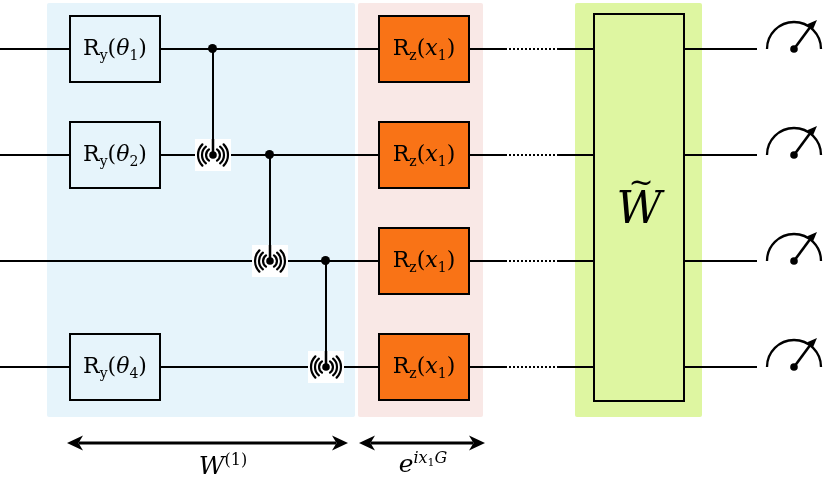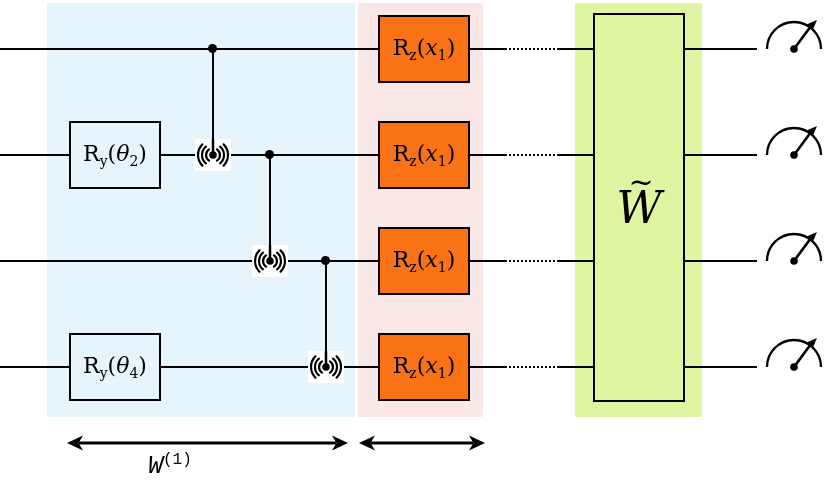--- a/index.html
+++ b/index.html
@@ -33,21 +33,21 @@
     border:2.5px solid #000;background:#def6a1;
     display:flex;align-items:center;justify-content:center;
   }
   .wletter{position:relative;font-size:44px;font-style:italic;line-height:1;}
   .wtilde{
     position:absolute;top:-19px;left:12px;font-size:30px;font-style:normal;
     line-height:1;letter-spacing:0;
   }
   .icon-svg{position:absolute;}
   
-  .anno{position:absolute;font-size:25px;white-space:nowrap;line-height:1;font-family:Liberation Mono, monospace;}
+  .anno{position:absolute;text-align:center;font-size:25px;white-space:nowrap;line-height:1;}
   .anno .sup{font-size:16px;vertical-align:9px;font-style:normal;}
   .anno .sup .it{font-style:italic;}
   .anno .supsub{font-size:11px;vertical-align:-3px;font-style:normal;}
 </style>
 </head>
 <body>
 
 <div class="stage">
 
   <div class="region blue"></div>
@@ -92,20 +92,23 @@
     <circle cx="22" cy="18" r="3.8" fill="#000"></circle>
   </svg>
   <svg class="icon-svg" style="left:304px;top:349px" width="44" height="36" viewBox="0 0 44 36">
     <rect x="4" y="2" width="36" height="32" fill="#ffffff"></rect>
     <path d="M22,2 L22,18" stroke="#000" stroke-width="2.5" fill="none"></path>
     <path d="M26,12.3 A7,7 0 0 1 26,23.7 M29.1,9.6 A11,11 0 0 1 29.1,26.4 M32.6,7.4 A15,15 0 0 1 32.6,28.6
              M18,12.3 A7,7 0 0 0 18,23.7 M14.9,9.6 A11,11 0 0 0 14.9,26.4 M11.4,7.4 A15,15 0 0 0 11.4,28.6" stroke="#000" stroke-width="2.2" fill="none" stroke-linecap="round"></path>
     <circle cx="22" cy="18" r="3.8" fill="#000"></circle>
   </svg>
 
+  <div class="gate blue" style="top:15px">
+    <span class="glabel"><span>R</span><span class="gsub">y</span><span>(</span><span class="it">θ</span><span class="gsub">1</span><span>)</span></span>
+  </div>
   <div class="gate blue" style="top:121px">
     <span class="glabel"><span>R</span><span class="gsub">y</span><span>(</span><span class="it">θ</span><span class="gsub">2</span><span>)</span></span>
   </div>
   <div class="gate blue" style="top:333px">
     <span class="glabel"><span>R</span><span class="gsub">y</span><span>(</span><span class="it">θ</span><span class="gsub">4</span><span>)</span></span>
   </div>
 
   <div class="gate pink" style="top:15px">
     <span class="glabel"><span>R</span><span class="gsub">z</span><span>(</span><span class="it">x</span><span class="gsub">1</span><span>)</span></span>
   </div>
@@ -155,14 +158,17 @@
   </svg>
   <svg class="icon-svg" style="left:358px;top:434px" width="128" height="18" viewBox="0 0 128 18">
     <path d="M13,9 L115,9" stroke="#000" stroke-width="3" fill="none"></path>
     <polygon points="1,9 17,1.5 12.5,9 17,16.5" fill="#000"></polygon>
     <polygon points="127,9 111,1.5 115.5,9 111,16.5" fill="#000"></polygon>
   </svg>
 
   <div class="anno" style="left:148px;top:452px;width:150px">
     <span class="it">W</span><span class="sup">(1)</span>
   </div>
+  <div class="anno" style="left:362px;top:450px;width:122px">
+    <span class="it">e</span><span class="sup"><span class="it">ix</span><span class="supsub">1</span><span class="it">G</span></span>
+  </div>
 
 </div>
 
 </body></html>

